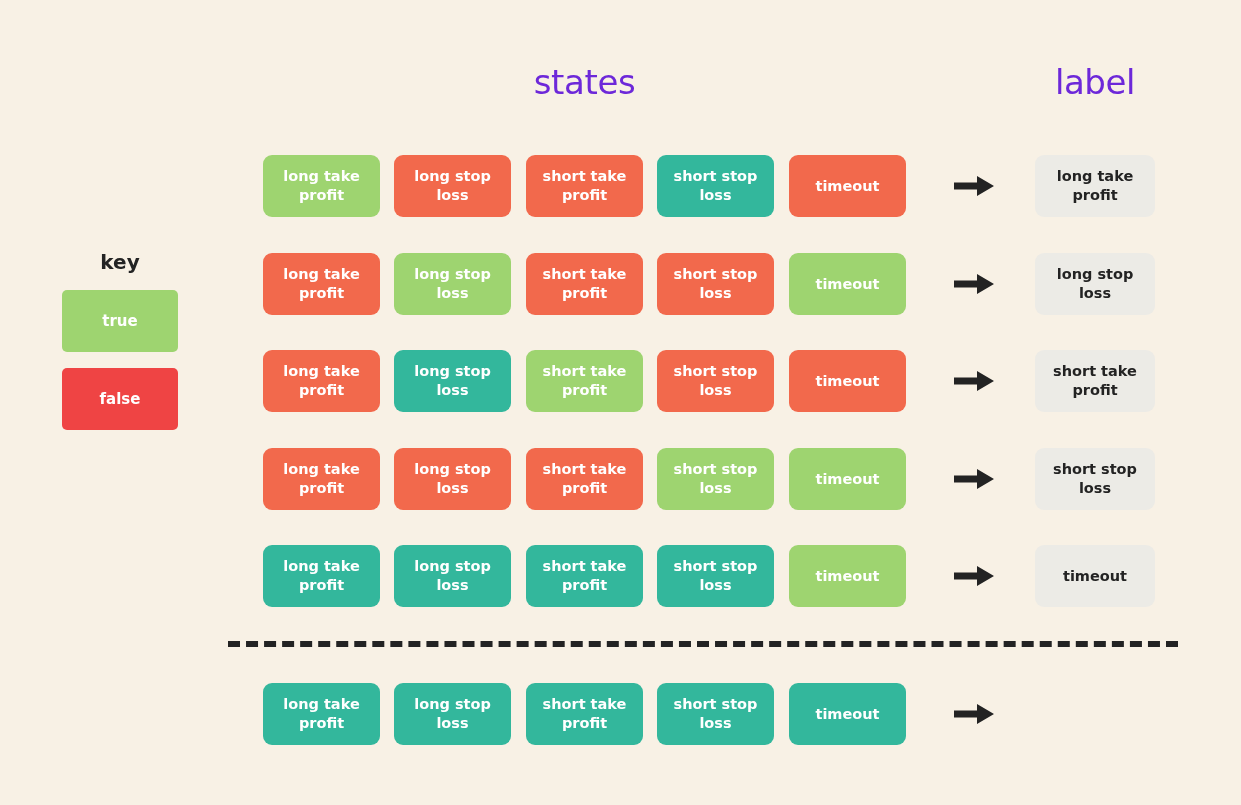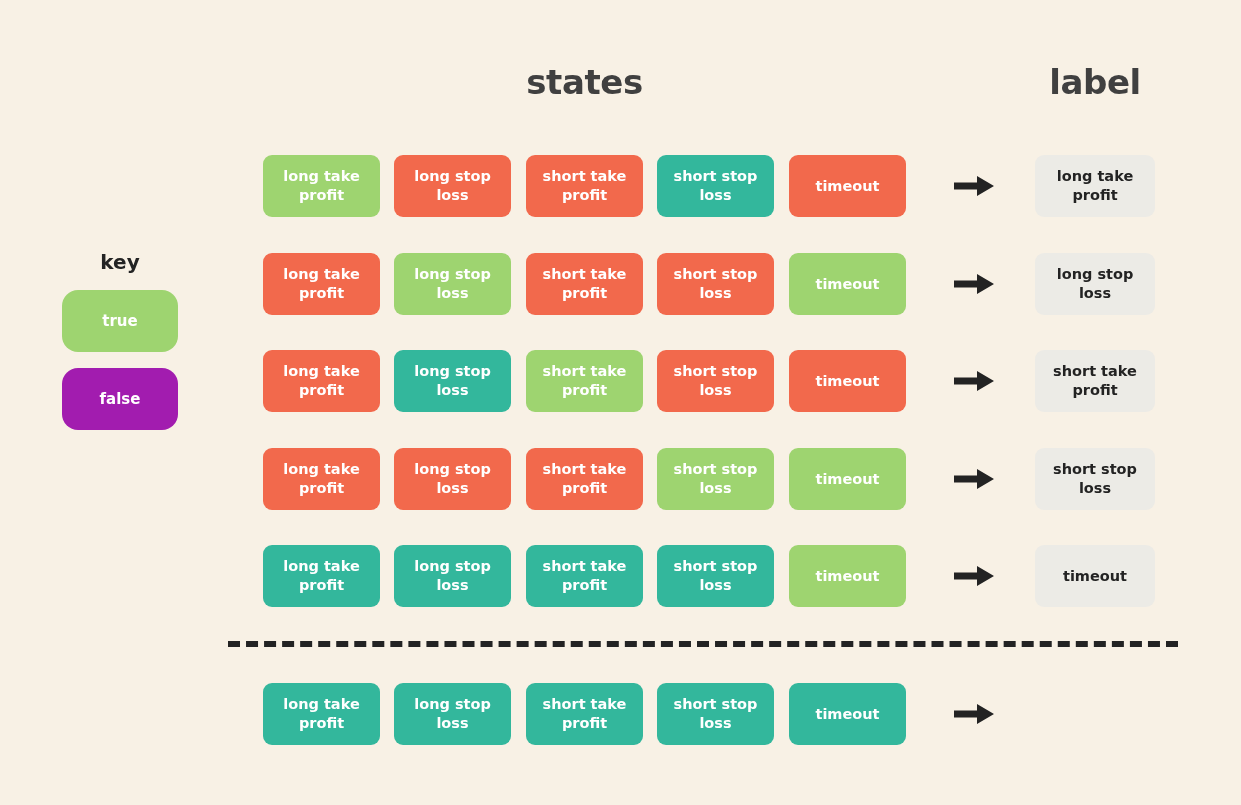--- a/index.html
+++ b/index.html
@@ -19,22 +19,22 @@
 
   .canvas {
     position: absolute;
     inset: 0;
   }
 
   
   .col-heading {
     position: absolute;
     font-size: 34px;
-    font-weight: 700;
-    color: #404040;
+    font-weight: 400;
+    color: #6d28d9;
     letter-spacing: -0.4px;
     text-align: center;
     white-space: nowrap;
   }
   #states-heading {
     left: 263px;
     width: 643px;
     top: 62px;
   }
   #label-heading {
@@ -54,21 +54,21 @@
     font-size: 20px;
     font-weight: 700;
     color: #232323;
     text-align: center;
     margin: 0 0 18px 0;
     line-height: 20px;
   }
   .key-swatch {
     width: 116px;
     height: 62px;
-    border-radius: 16px;
+    border-radius: 5px;
     display: flex;
     align-items: center;
     justify-content: center;
     color: #ffffff;
     font-size: 15px;
     font-weight: 700;
     margin-bottom: 16px;
     box-sizing: border-box;
   }
 
@@ -154,21 +154,21 @@
   <div class="col-heading" id="states-heading">states</div>
 
   <div class="col-heading" id="label-heading">label</div>
 
   <div id="key-panel">
     <div id="key-title">key</div>
     <div id="key-swatches">
         <div class="key-swatch" style="background: rgb(158, 212, 112);">
           <span>true</span>
         </div>
-        <div class="key-swatch" style="background: #a21caf;">
+        <div class="key-swatch" style="background: #ef4444;">
           <span>false</span>
         </div>
       </div>
   </div>
 
   <div class="matrix" id="matrix">
       <div class="row" style="top: 155px;">
         <div class="chip" style="left: 0px; background: rgb(158, 212, 112);">
           <span>long take profit</span>
         </div>

